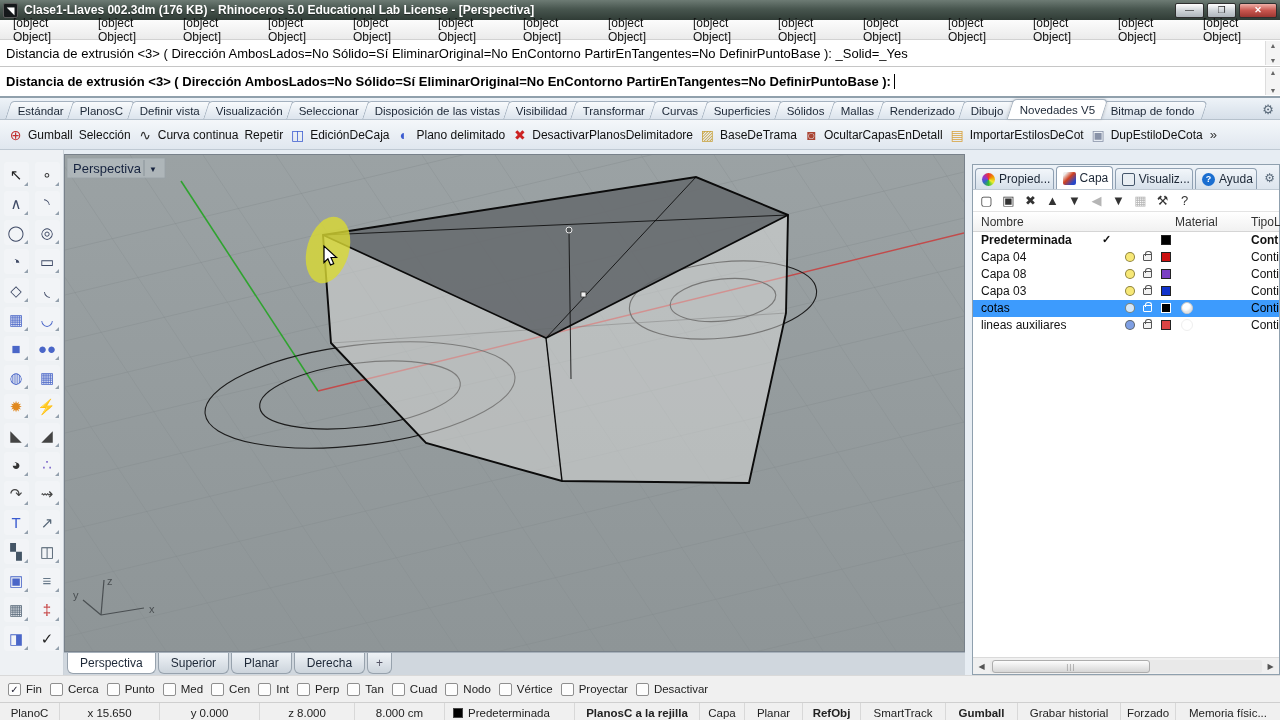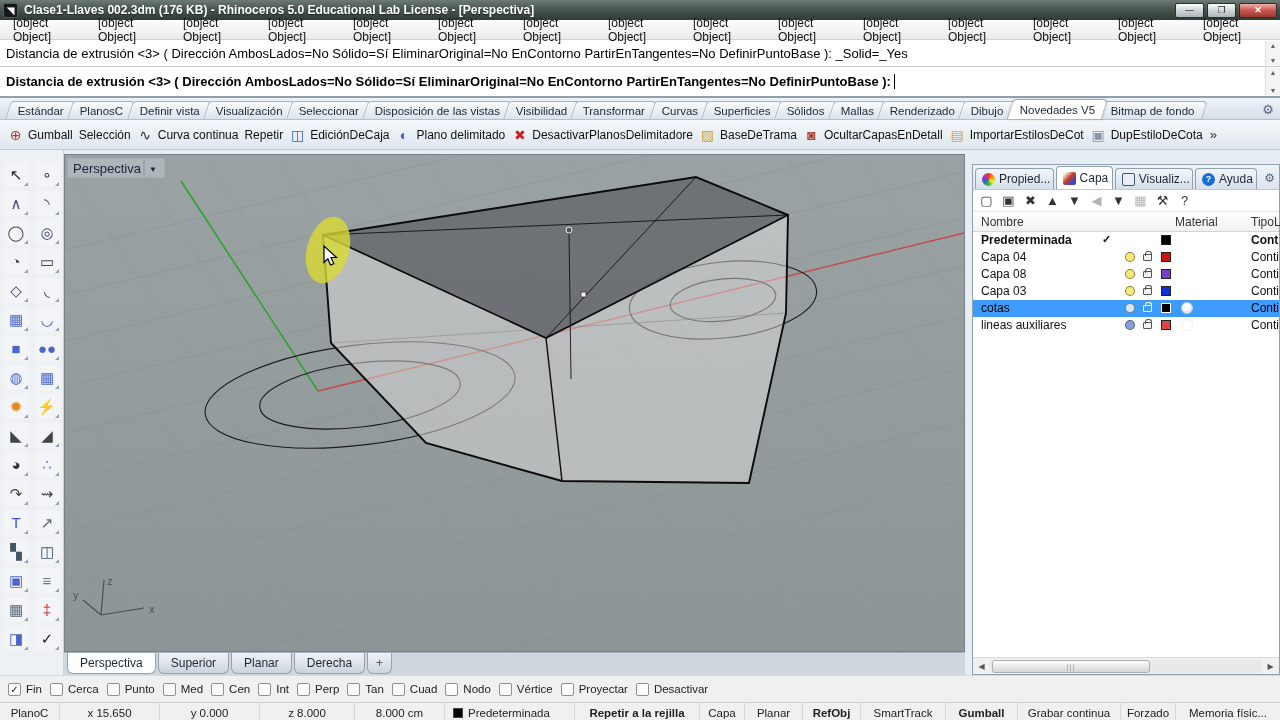--- a/index.html
+++ b/index.html
@@ -590,21 +590,21 @@
     <span class="sb-cell" data-state="">
 
       <span>8.000 cm</span>
     </span>
     <span class="sb-cell" data-state="has-swatch">
       <span class="sb-swatch" style="background: rgb(0, 0, 0);"></span>
       <span>Predeterminada</span>
     </span>
     <span class="sb-cell" data-state="bold">
 
-      <span>Repetir a la rejilla</span>
+      <span>PlanosC a la rejilla</span>
     </span>
     <span class="sb-cell" data-state="">
 
       <span>Capa</span>
     </span>
     <span class="sb-cell" data-state="">
 
       <span>Planar</span>
     </span>
     <span class="sb-cell" data-state="bold">
@@ -614,21 +614,21 @@
     <span class="sb-cell" data-state="">
 
       <span>SmartTrack</span>
     </span>
     <span class="sb-cell" data-state="bold">
 
       <span>Gumball</span>
     </span>
     <span class="sb-cell" data-state="">
 
-      <span>Grabar continua</span>
+      <span>Grabar historial</span>
     </span>
     <span class="sb-cell" data-state="">
 
       <span>Forzado</span>
     </span>
     <span class="sb-cell" data-state="">
 
       <span>Memoria físic...</span>
     </span>
 </div>

